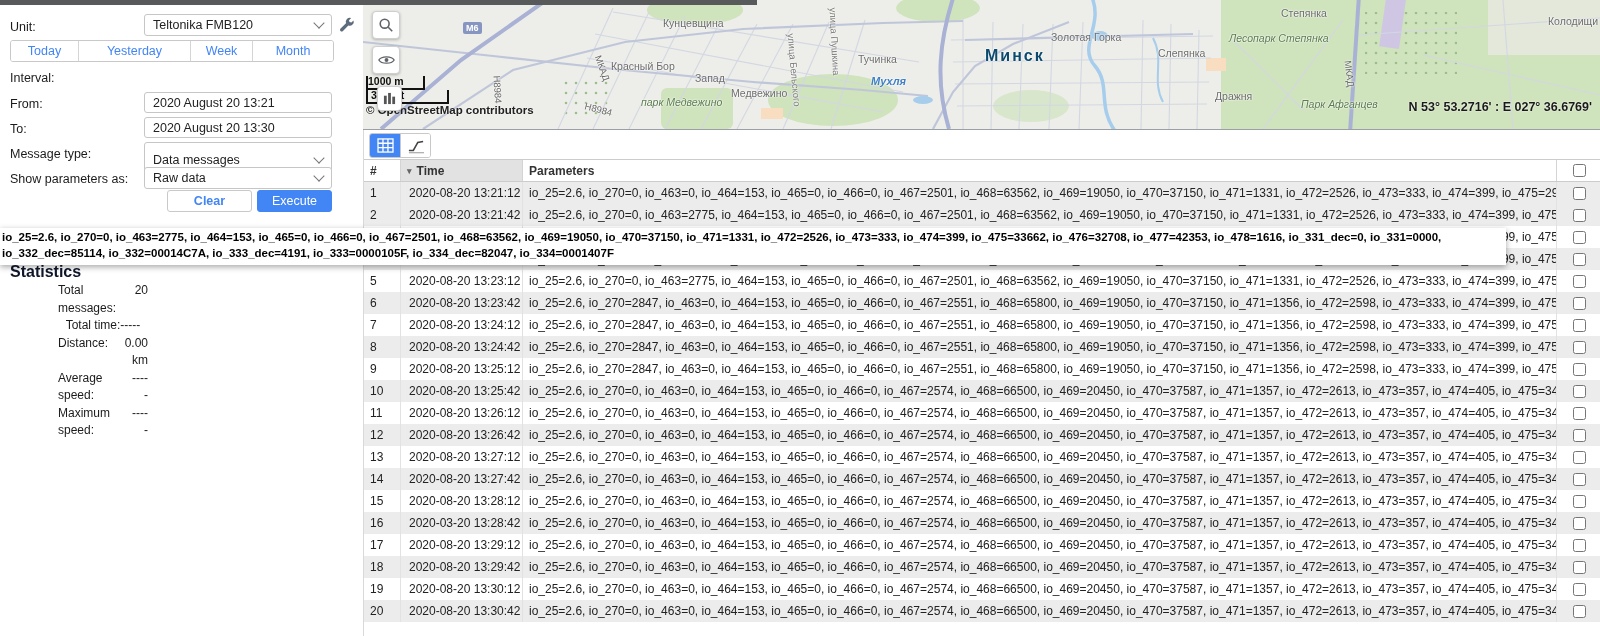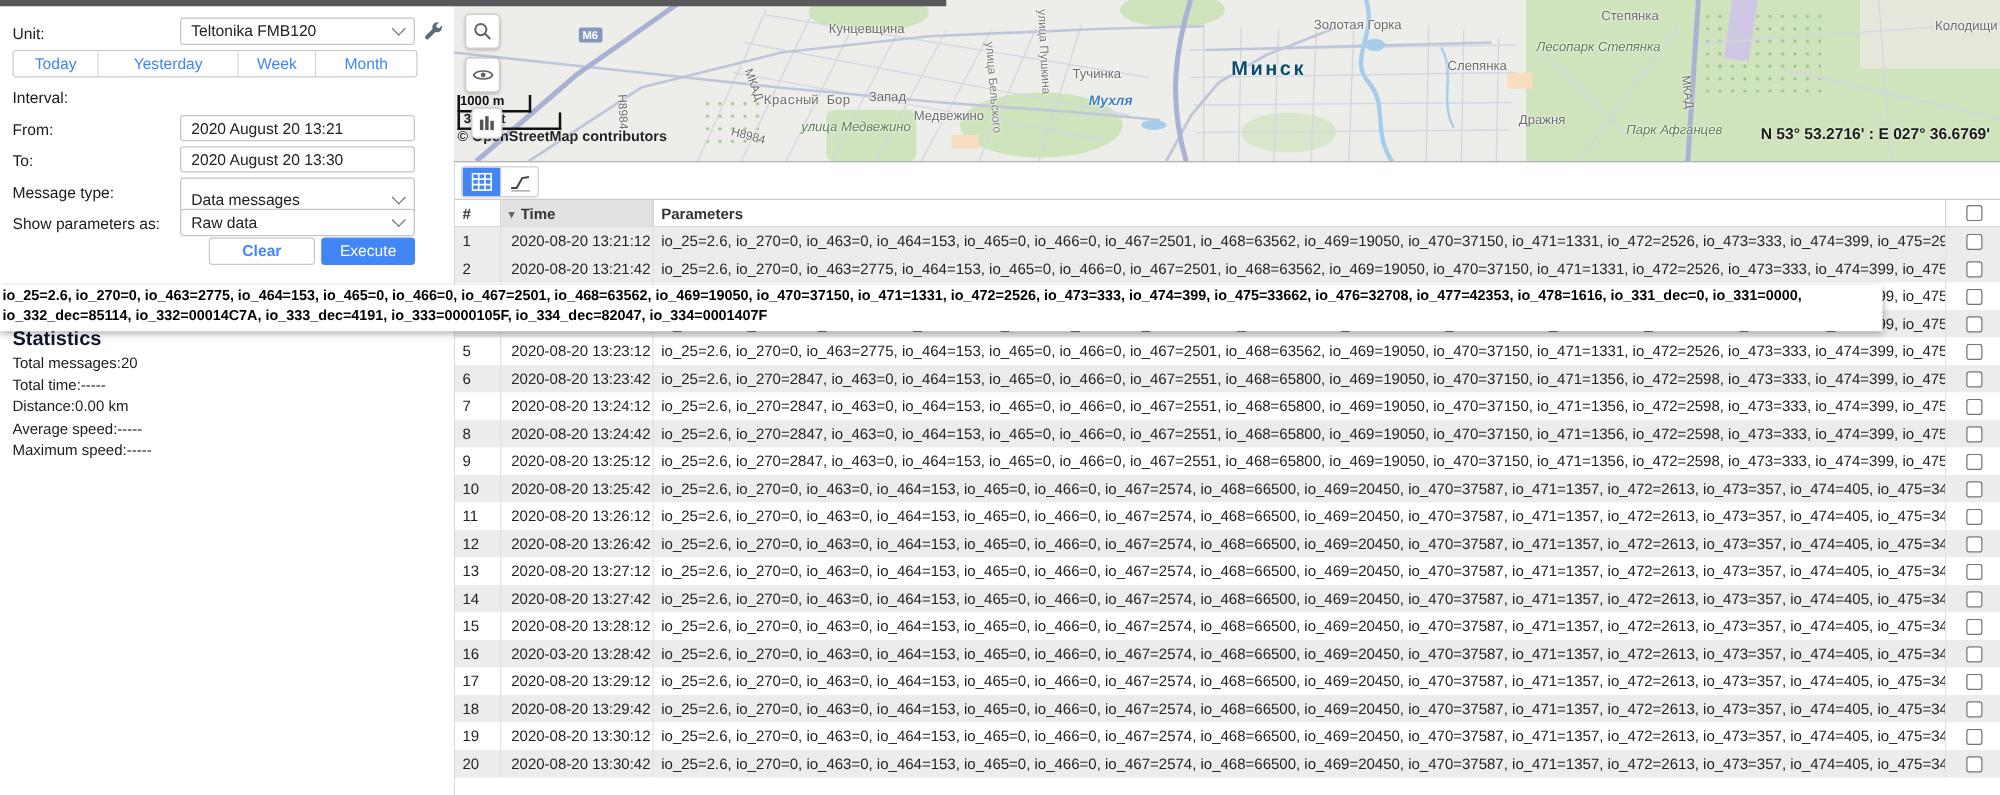--- a/index.html
+++ b/index.html
@@ -16,21 +16,21 @@
   #range-group{position:absolute;left:10px;top:35px;width:322px;height:20px;display:flex;border:1px solid #c9c9c9;border-radius:3px;overflow:hidden;background:#fff;}
   .range-btn{flex:1;border:none;border-right:1px solid #d5d5d5;background:#fff;color:#4285f4;font-size:12.5px;font-family:inherit;cursor:pointer;padding:0;}
   .range-btn:last-child{border-right:none;}
   .range-btn.b-today{flex:0 0 68px;} .range-btn.b-yest{flex:0 0 112px;} .range-btn.b-week{flex:0 0 62px;}
   #clear-btn{position:absolute;left:167px;top:185px;width:85px;height:22px;border:1px solid #c9c9c9;border-radius:3px;background:#fff;color:#4285f4;font-size:12.5px;font-family:inherit;cursor:pointer;font-weight:bold;}
   #exec-btn{position:absolute;left:257px;top:185px;width:75px;height:22px;border:1px solid #4285f4;border-radius:3px;background:#4285f4;color:#fff;font-size:12.5px;font-family:inherit;cursor:pointer;}
   #wrench{position:absolute;left:338px;top:12px;width:18px;height:18px;cursor:pointer;}
   
   #stats-title{position:absolute;left:10px;top:258px;font-size:16px;font-weight:bold;color:#0f172a;}
   #stats-rows{position:absolute;left:10px;top:277px;width:138px;}
-  .stat-row{display:flex;justify-content:flex-start;font-size:12px;color:#1b1b1b;line-height:17.5px;}
+  .stat-row{display:flex;justify-content:center;font-size:12px;color:#1b1b1b;line-height:17.5px;margin-left:48px;}
   .stat-val{text-align:right;}
   
   #map{left:363px;top:0;width:1237px;height:129px;background:#edeee9;overflow:hidden;border-bottom:1px solid #9aa0a6;z-index:1;}
   .map-label{position:absolute;white-space:nowrap;font-size:10.5px;color:#6d6d6d;text-shadow:0 0 2px #fff,0 0 2px #fff;transform-origin:left center;}
   .map-label.city{font-size:16px;font-weight:bold;color:#0c4a6e;letter-spacing:2px;}
   .map-label.park{color:#5c7d4f;font-style:italic;}
   .map-label.water{color:#3f7fc4;font-weight:bold;font-style:italic;font-size:11px;}
   .map-label.street{font-size:9.5px;color:#7a7a7a;}
   .map-label.road-label{font-size:9.5px;color:#6a6a6a;}
   .map-label.badge{background:#8796c0;color:#fff;font-size:9px;font-weight:bold;padding:0 3px;border-radius:2px;text-shadow:none;line-height:12px;}
@@ -202,30 +202,30 @@
         <path d="M996,-5 L987,133"></path>
       </g>
       <path d="M728,-5 C742,25 714,46 732,66 C748,85 734,106 752,131" stroke="#a6cdec" stroke-width="3.5" fill="none"></path>
       <ellipse cx="737" cy="36" rx="8" ry="5" fill="#a6cdec"></ellipse>
       <path d="M790,38 C802,60 788,80 800,102" stroke="#a6cdec" stroke-width="2" fill="none"></path>
       <ellipse cx="560" cy="100" rx="10" ry="4" fill="#a6cdec"></ellipse>
     </svg>
 
     <div id="map-labels">
         <span class="map-label place" style="left: 300px; top: 17px;">Кунцевщина</span>
-        <span class="map-label place" style="left: 248px; top: 75px; font-family: Liberation Mono, monospace;">Красный Бор</span>
+        <span class="map-label place" style="left: 248px; top: 60px;">Красный Бор</span>
         <span class="map-label place" style="left: 332px; top: 72px;">Запад</span>
         <span class="map-label place" style="left: 368px; top: 87px;">Медвежино</span>
-        <span class="map-label park" style="left: 278px; top: 96px;">улица Медвежино</span>
+        <span class="map-label park" style="left: 278px; top: 96px;">парк Медвежино</span>
         <span class="map-label street" style="left: 428px; top: 28px; transform: rotate(85deg);">улица Бельского</span>
         <span class="map-label street" style="left: 470px; top: 2px; transform: rotate(87deg);">улица Пушкина</span>
         <span class="map-label place" style="left: 495px; top: 53px;">Тучинка</span>
         <span class="map-label water" style="left: 508px; top: 75px;">Мухля</span>
         <span class="map-label city" style="left: 622px; top: 47px;">Минск</span>
-        <span class="map-label place" style="left: 688px; top: 14px;">Золотая Горка</span>
+        <span class="map-label place" style="left: 688px; top: 31px;">Золотая Горка</span>
         <span class="map-label place" style="left: 795px; top: 47px;">Слепянка</span>
         <span class="map-label place" style="left: 918px; top: 7px;">Степянка</span>
         <span class="map-label park" style="left: 866px; top: 32px;">Лесопарк Степянка</span>
         <span class="map-label place" style="left: 852px; top: 90px;">Дражня</span>
         <span class="map-label park" style="left: 938px; top: 98px;">Парк Афганцев</span>
         <span class="map-label place" style="left: 1185px; top: 15px;">Колодищи</span>
         <span class="map-label road-label" style="left: 985px; top: 55px; transform: rotate(83deg);">МКАД</span>
         <span class="map-label road-label" style="left: 235px; top: 50px; transform: rotate(70deg);">МКАД</span>
         <span class="map-label road-label" style="left: 134px; top: 70px; transform: rotate(87deg);">H8984</span>
         <span class="map-label road-label" style="left: 222px; top: 100px; transform: rotate(15deg);">H8984</span>

